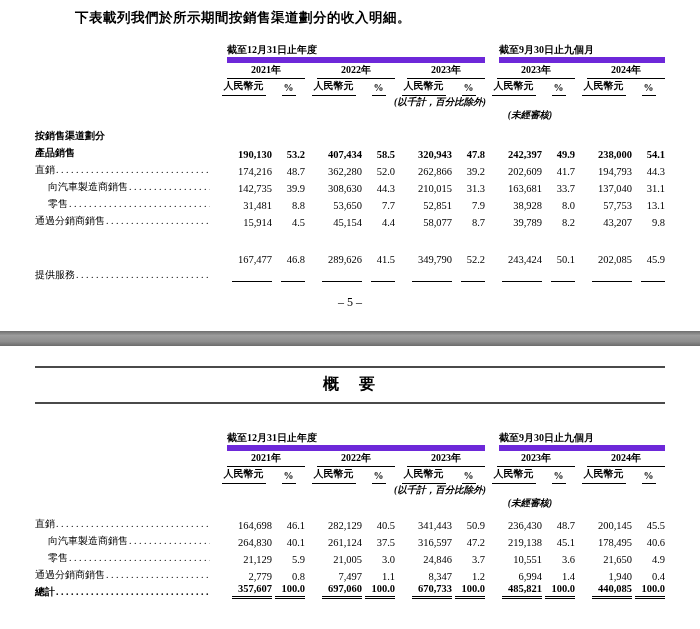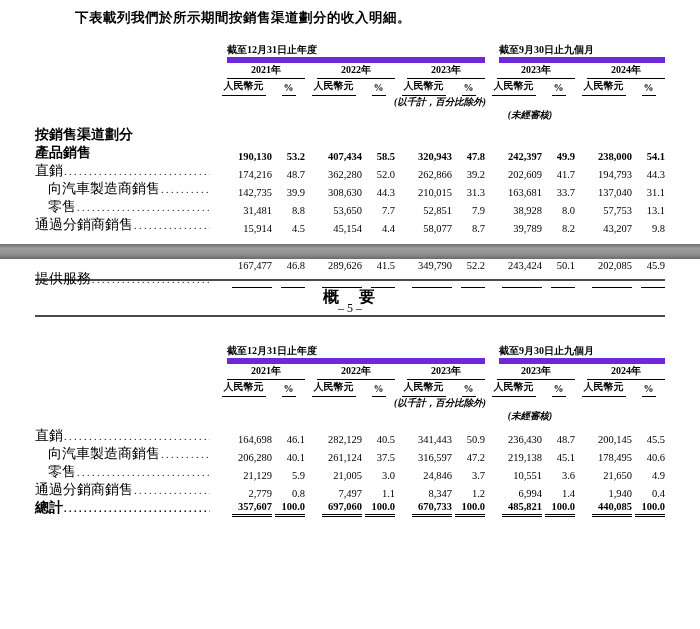--- a/index.html
+++ b/index.html
@@ -1,21 +1,21 @@
 <!DOCTYPE html>
 <html><head>
 <meta charset="utf-8">
 <style>
   html,body{margin:0;padding:0;}
   body{
     width:700px;height:629px;background:#fff;color:#000;
     font-family:"Liberation Serif","DejaVu Serif",serif;
     overflow:hidden;position:relative;
   }
-  .page1{height:244px;box-sizing:border-box;padding:9px 35px 0 35px;}
+  .page1{height:331px;box-sizing:border-box;padding:9px 35px 0 35px;}
   .page2{box-sizing:border-box;padding:10px 35px 0 35px;}
   .intro{font-size:13.5px;font-weight:600;margin:0;padding-left:40px;letter-spacing:.5px;}
   .graybar{height:15px;background:linear-gradient(180deg,#6e6e6e 0%,#9c9c9c 30%,#8d8d8d 70%,#6b6b6b 100%);}
   .disclaimer{font-size:11px;font-weight:bold;margin:0;letter-spacing:.3px;}
   .heading-block{margin-top:10px;border-top:2px solid #4a4a4a;border-bottom:2px solid #4a4a4a;
     padding:6px 0 7px 0;text-align:center;}
   .heading-block .ht{font-size:16px;font-weight:bold;letter-spacing:2px;}
   .pagenum{text-align:center;font-size:12px;margin-top:13px;}
 
   table.fin{border-collapse:collapse;table-layout:fixed;width:630px;font-size:10.5px;}
@@ -29,21 +29,21 @@
   .yrule{border-bottom:1px solid #000;text-align:center;padding-bottom:1px;margin-left:12px;white-space:nowrap;}
   td.curh{text-align:center;}
   td.pcth{text-align:center;}
   .hl{display:inline-block;border-bottom:1px solid #000;padding:0 2px 2px 2px;font-weight:bold;}
   tr.noterow td{font-weight:bold;font-size:9.5px;}
   .notecenter{display:flex;justify-content:center;}
   .notecenter span{white-space:nowrap;font-style:italic;}
   tr.hspace td{height:4px;}
 
   tr.drow{height:17px;}
-  tr.drow td.lbl{font-size:14px;}
+  tr.drow td.lbl{font-size:10px;}
   .lf{display:flex;align-items:baseline;padding-right:3px;}
   .ind .lf{padding-left:13px;}
   .txt{white-space:nowrap;}
   .dots{flex:1;overflow:hidden;white-space:nowrap;margin:0 2px 0 1px;}
   .dots::after{content:"..........................................................................";letter-spacing:2.5px;font-size:10px;}
   td.val{text-align:right;}
   td.pct{text-align:right;}
   .num{display:inline-block;padding-left:6px;}
   tr.bold, tr.section, tr.total{font-weight:bold;}
   tr.u .num{border-bottom:1px solid #000;padding-bottom:16px;}
@@ -368,21 +368,21 @@
           <td class="val"><span class="num">200,145</span></td>
           <td class="pct"><span class="num">45.5</span></td>
         </tr>
         <tr class="drow ind">
           <td class="lbl">
             <div class="lf">
               <span class="txt">向汽車製造商銷售</span>
               <span class="dots"></span>
             </div>
           </td>
-          <td class="val"><span class="num">206,280</span></td>
+          <td class="val"><span class="num">264,830</span></td>
           <td class="pct"><span class="num">40.1</span></td>
           <td class="val"><span class="num">261,124</span></td>
           <td class="pct"><span class="num">37.5</span></td>
           <td class="val"><span class="num">316,597</span></td>
           <td class="pct"><span class="num">47.2</span></td>
           <td class="val"><span class="num">219,138</span></td>
           <td class="pct"><span class="num">45.1</span></td>
           <td class="val"><span class="num">178,495</span></td>
           <td class="pct"><span class="num">40.6</span></td>
         </tr>

